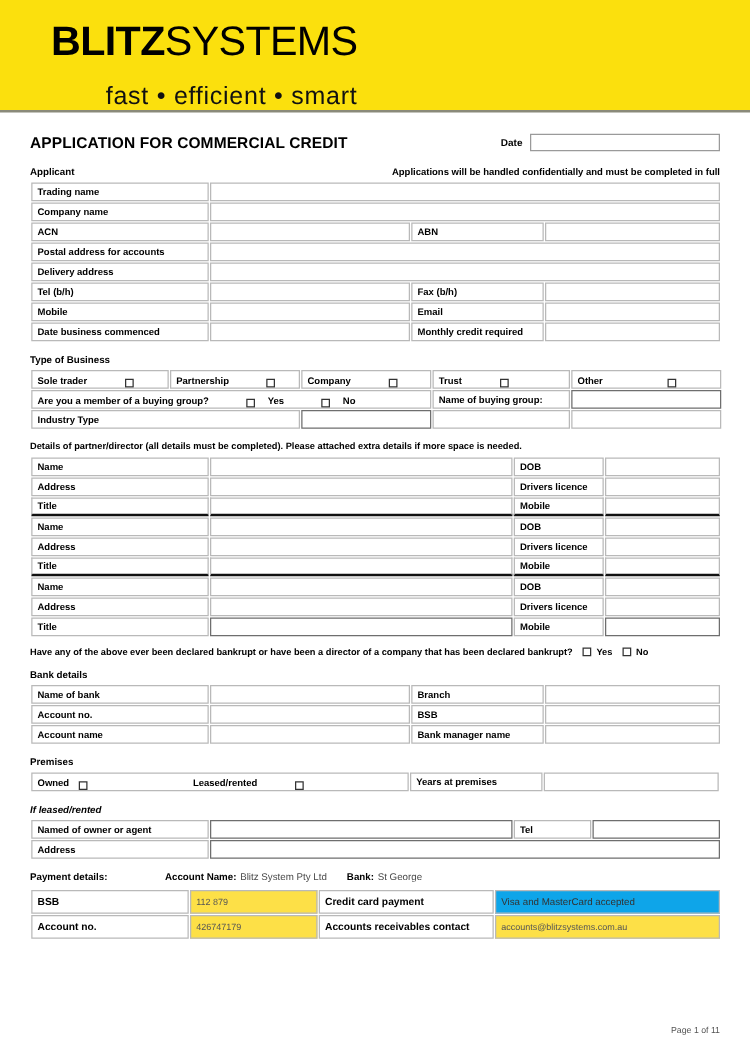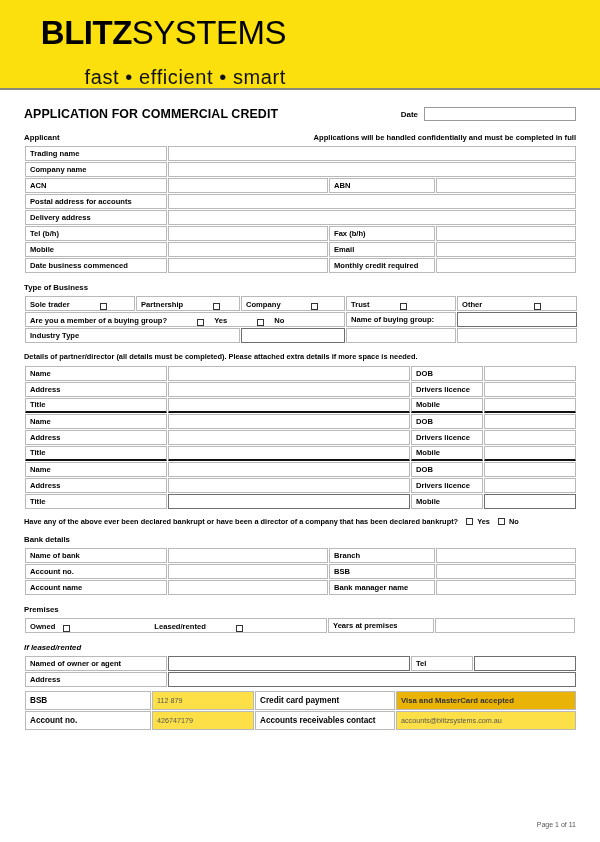--- a/index.html
+++ b/index.html
@@ -168,24 +168,24 @@
 
   table.pay { margin-top: 2px; }
   table.pay td { height: 19px; font-size: 8.2px; }
   table.pay td.val {
     font-weight: normal;
     color: #555;
     font-size: 7.2px;
     background: #fde047;
   }
   table.pay td.valbig {
-    font-weight: bold;
+    font-weight: normal;
     color: #333;
     font-size: 7.8px;
-    background: #eab308;
+    background: #0ea5e9;
   }
 
   .footer {
     position: absolute;
     right: 24px;
     bottom: 14px;
     font-size: 7px;
     color: #555;
   }
 </style>
@@ -492,20 +492,27 @@
         <td class="lbl">Tel</td>
         <td class="inp strong"></td>
       </tr>
       <tr>
         <td class="lbl">Address</td>
         <td class="inp strong" colspan="3"></td>
       </tr>
     </tbody>
   </table>
 
+  <div class="payment-line">
+    <span class="pd">Payment details:</span>
+    <span class="an">Account Name:</span>
+    <span class="av">Blitz System Pty Ltd</span>
+    <span class="bk">Bank:</span>
+    <span class="bv">St George</span>
+  </div>
 
   <table class="form pay">
     <colgroup>
         <col style="width:126px">
         <col style="width:102px">
         <col style="width:140px">
         <col style="width:180px">
       </colgroup>
     <tbody>
       <tr>

